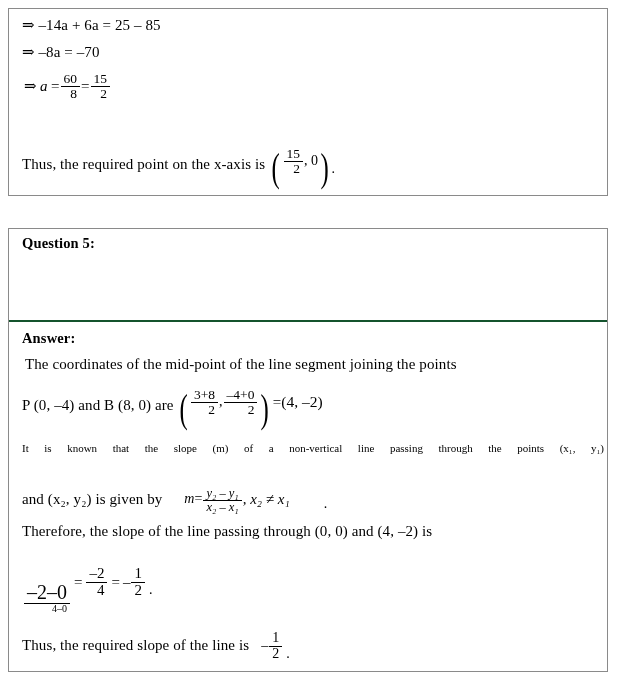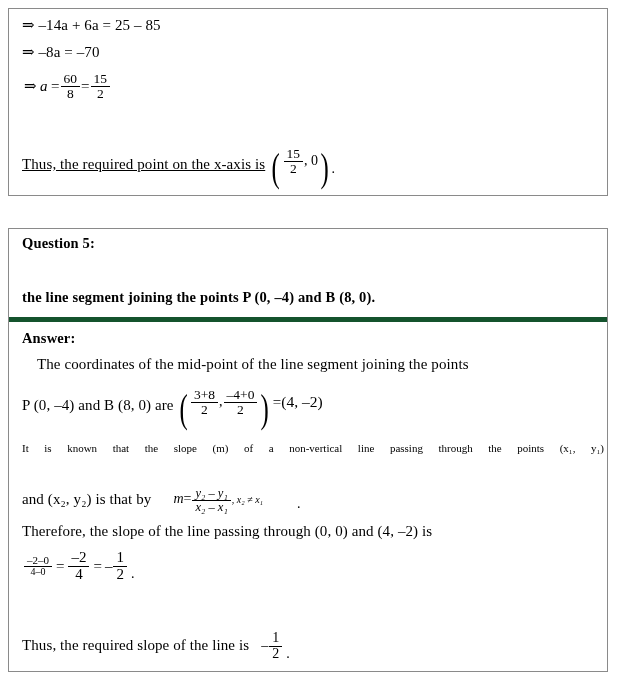--- a/index.html
+++ b/index.html
@@ -30,21 +30,21 @@
     width: 600px;              
     box-sizing: border-box;
     border: 1px solid #8a8a8a;
     background: #ffffff;
   }
   #box-top    { top: 8px;   height: 188px; }
   #box-bottom { top: 228px; height: 444px; }
 
   .panel { position: relative; box-sizing: border-box; }
   .panel-divider {
-    border-bottom: 5px solid #14532d;
+    border-bottom: 2px solid #14532d;
   }
 
   
   .line {
     position: absolute;
     font-size: 15px;
     line-height: 18px;
     white-space: nowrap;
     letter-spacing: 0.1px;
   }
@@ -70,21 +70,21 @@
     font-family: "Liberation Serif", "DejaVu Serif", serif;
     font-size: 14px;
     display: inline-block;
     vertical-align: middle;
   }
   .mi { font-style: italic; }
 
   .frac {
     display: inline-block;
     vertical-align: -0.52em;
-    text-align: center;
+    text-align: right;
     line-height: 1.05;
     margin: 0 1px;
   }
   .frac .num {
     display: block;
     padding: 0 3px 0px 3px;
     border-bottom: 1px solid #000;
     font-size: 13.5px;
   }
   .frac .den {
@@ -128,68 +128,67 @@
         <span style="font-size:15px;">=</span></span><span class="frac">
         <span class="num">60</span>
         <span class="den">8</span>
       </span><span class="math" style="font-size:15px;">=</span><span class="frac">
         <span class="num">15</span>
         <span class="den">2</span>
       </span>
     </div>
 
     <div class="mathbox" style="left:13px; top:138px;">
-      <span class="line" style="position:static;text-decoration:underline;">Thus, the required point on the x-axis is</span><span style="display:inline-block; vertical-align:middle; margin-left:4px;"><span class="paren tall">(</span><span class="frac">
+      <span class="line" style="position:static;">Thus, the required point on the x-axis is</span><span style="display:inline-block; vertical-align:middle; margin-left:4px;"><span class="paren tall">(</span><span class="frac">
           <span class="num">15</span>
           <span class="den">2</span>
         </span><span class="math" style="font-size:14px;">,&nbsp;</span><span class="math" style="font-size:14px;">0</span><span class="paren tall">)</span></span><span class="math" style="font-size:14px; vertical-align:-0.30em;">.</span>
     </div>
 
   </div>
 
   <div class="box" id="box-bottom">
 
     <div class="panel panel-divider" style="height:93px;">
 
       <div class="qline" style="left:13px; top:5px;">Question 5:</div>
 
 
-      <div class="qline" style="left:13px; top:59px;">the line segment joining the points P (0, –4) and B (8, 0).</div>
     </div>
 
     <div class="panel" style="height:349px;">
 
       <div class="qline" style="left:13px; top:7px;">Answer:</div>
 
-      <div class="line" style="left:28px; top:33px;text-align:right;">The coordinates of the mid-point of the line segment joining the points</div>
+      <div class="line" style="left:16px; top:33px;text-align:right;">The coordinates of the mid-point of the line segment joining the points</div>
 
       <div class="mathbox" style="left:13px; top:66px;">
         <span class="line" style="position:static;">P (0, –4) and B (8, 0) are</span><span style="display:inline-block; vertical-align:middle; margin-left:3px;"><span class="paren tall">(</span><span class="frac">
             <span class="num">3+8</span>
             <span class="den">2</span>
           </span><span class="math" style="font-size:14px;">,</span><span class="frac">
             <span class="num">–4+0</span>
             <span class="den">2</span>
           </span><span class="paren tall">)</span><span class="math" style="font-size:15px; margin-left:1px;">=</span><span class="math" style="font-size:15.5px;">(4,  –2)</span></span>
       </div>
 
       <div class="just" style="left:13px; top:117px; width:582px;">It is known that the slope (m) of a non-vertical line passing through the points (x₁, y₁)</div>
 
       <div class="mathbox" style="left:13px; top:165px;">
-        <span class="line" style="position:static;">and (x₂, y₂) is that by</span><span style="display:inline-block; vertical-align:middle; margin-left:22px;"><span class="math mi" style="font-size:14px;">m</span><span class="math" style="font-size:14px;">=</span><span class="frac small">
+        <span class="line" style="position:static;">and (x₂, y₂) is given by</span><span style="display:inline-block; vertical-align:middle; margin-left:22px;"><span class="math mi" style="font-size:14px;">m</span><span class="math" style="font-size:14px;">=</span><span class="frac small">
             <span class="num mi">y₂ – y₁</span>
             <span class="den mi">x₂ – x₁</span>
-          </span><span class="math mi" style="font-size:10px;">, x₂ ≠ x₁</span></span><span class="math" style="font-size:14px; margin-left:34px; vertical-align:-0.25em;">.</span>
+          </span><span class="math mi" style="font-size:15px;">, x₂ ≠ x₁</span></span><span class="math" style="font-size:14px; margin-left:34px; vertical-align:-0.25em;">.</span>
       </div>
 
       <div class="line" style="left:13px; top:200px;">Therefore, the slope of the line passing through (0, 0) and (4, –2) is</div>
 
       <div class="mathbox" style="left:14px; top:228px;">
         <span class="frac" style="vertical-align:middle;">
-          <span class="num" style="font-size:11px;">–2–0</span>
+          <span class="num" style="font-size:20px;margin-top:32px;">–2–0</span>
           <span class="den" style="font-size:10px;">4–0</span>
         </span><span class="math" style="font-size:15px; vertical-align:middle; margin:0 3px;">=</span><span class="frac" style="vertical-align:middle;">
           <span class="num" style="font-size:15px;">–2</span>
           <span class="den" style="font-size:15px;">4</span>
         </span><span class="math" style="font-size:15px; vertical-align:middle; margin:0 3px;">=</span><span class="math" style="font-size:15px; vertical-align:middle;">–</span><span class="frac" style="vertical-align:middle;">
           <span class="num" style="font-size:15px;">1</span>
           <span class="den" style="font-size:15px;">2</span>
         </span><span class="math" style="font-size:14px; vertical-align:-0.55em; margin-left:3px;">.</span>
       </div>
 

